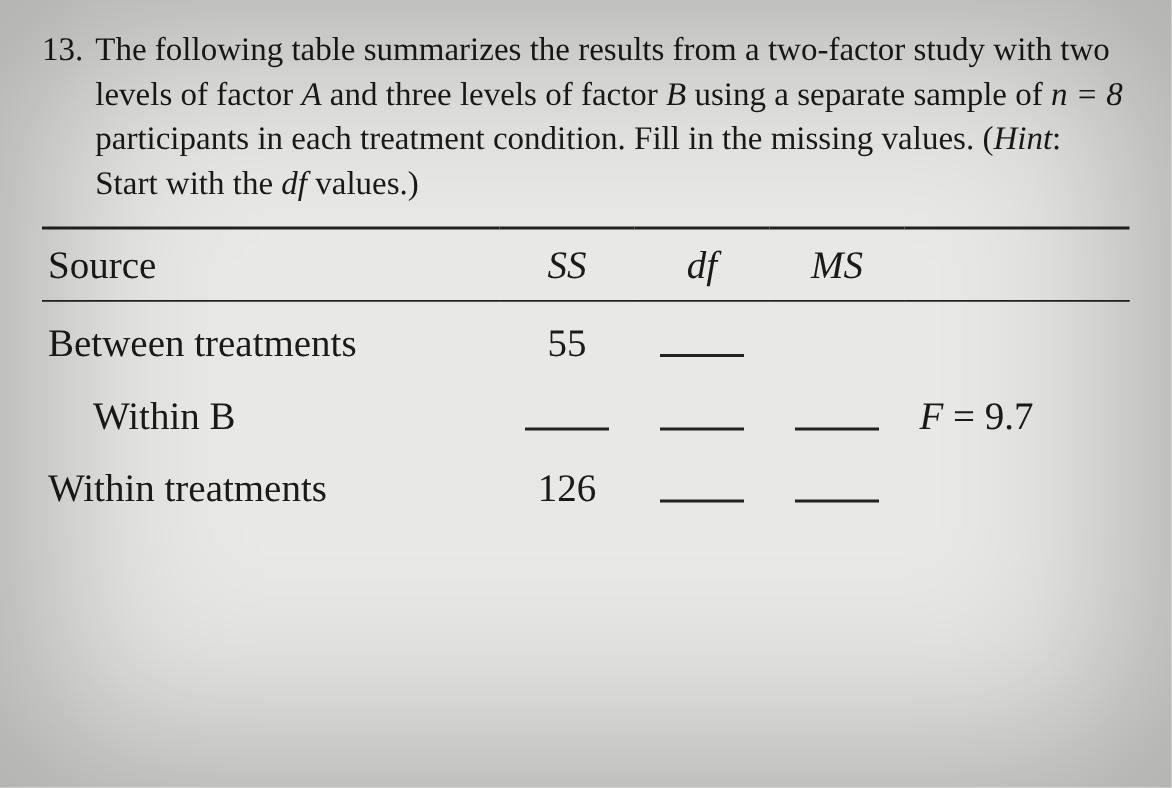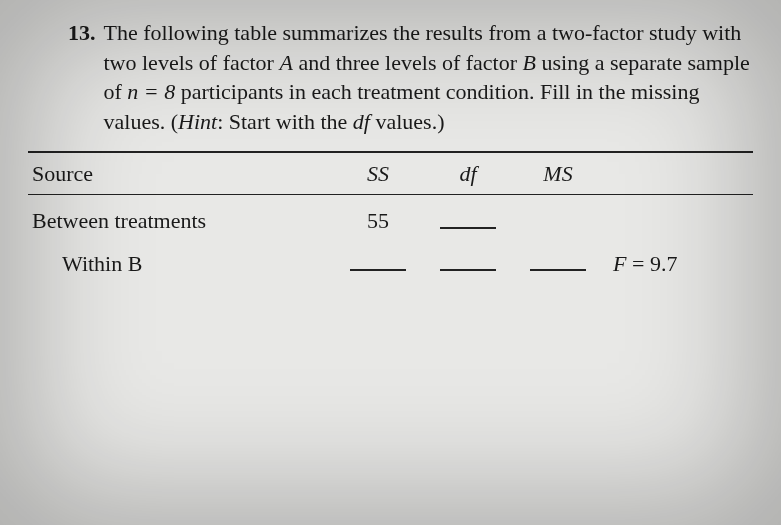--- a/index.html
+++ b/index.html
@@ -19,27 +19,27 @@
       position: absolute;
       inset: 0;
       pointer-events: none;
       box-shadow: inset 0 0 120px 30px rgba(0,0,0,0.25);
     }
     .problem {
       display: flex;
       gap: 8px;
       margin-bottom: 14px;
     }
-    .qnum { font-weight: bold; white-space: nowrap; margin-left: 40px; }
+    .qnum { font-weight: normal; white-space: nowrap; }
     .qtext { font-weight: normal; }
     .qtext .italic { font-style: italic; }
     table {
       width: 100%;
       border-collapse: collapse;
-      font-size: 22px;
+      font-size: 26px;
     }
     th, td {
       text-align: left;
       padding: 6px 4px;
       font-weight: normal;
     }
     thead tr { border-top: 2px solid #222; border-bottom: 1.5px solid #222; }
     thead th { font-style: normal; }
     thead th.italic { font-style: italic; }
     tbody tr.first td { padding-top: 10px; }
@@ -91,16 +91,23 @@
     </tr>
     <tr>
       <td class="indent"><span>Within B</span></td>
       <td class="col-ss"><span class="blank"></span></td>
       <td class="col-df"><span class="blank"></span></td>
       <td class="col-ms"><span class="blank"></span></td>
       <td class="col-f">
         <span class="fexpr"><span>F</span><span class="eq"> = </span><span class="eq">9.7</span></span>
       </td>
     </tr>
+    <tr>
+      <td>Within treatments</td>
+      <td class="col-ss">126</td>
+      <td class="col-df"><span class="blank"></span></td>
+      <td class="col-ms"><span class="blank"></span></td>
+      <td class="col-f"></td>
+    </tr>
   </tbody>
 </table>
 
 <div class="vignette"></div>
 
 </body></html>

